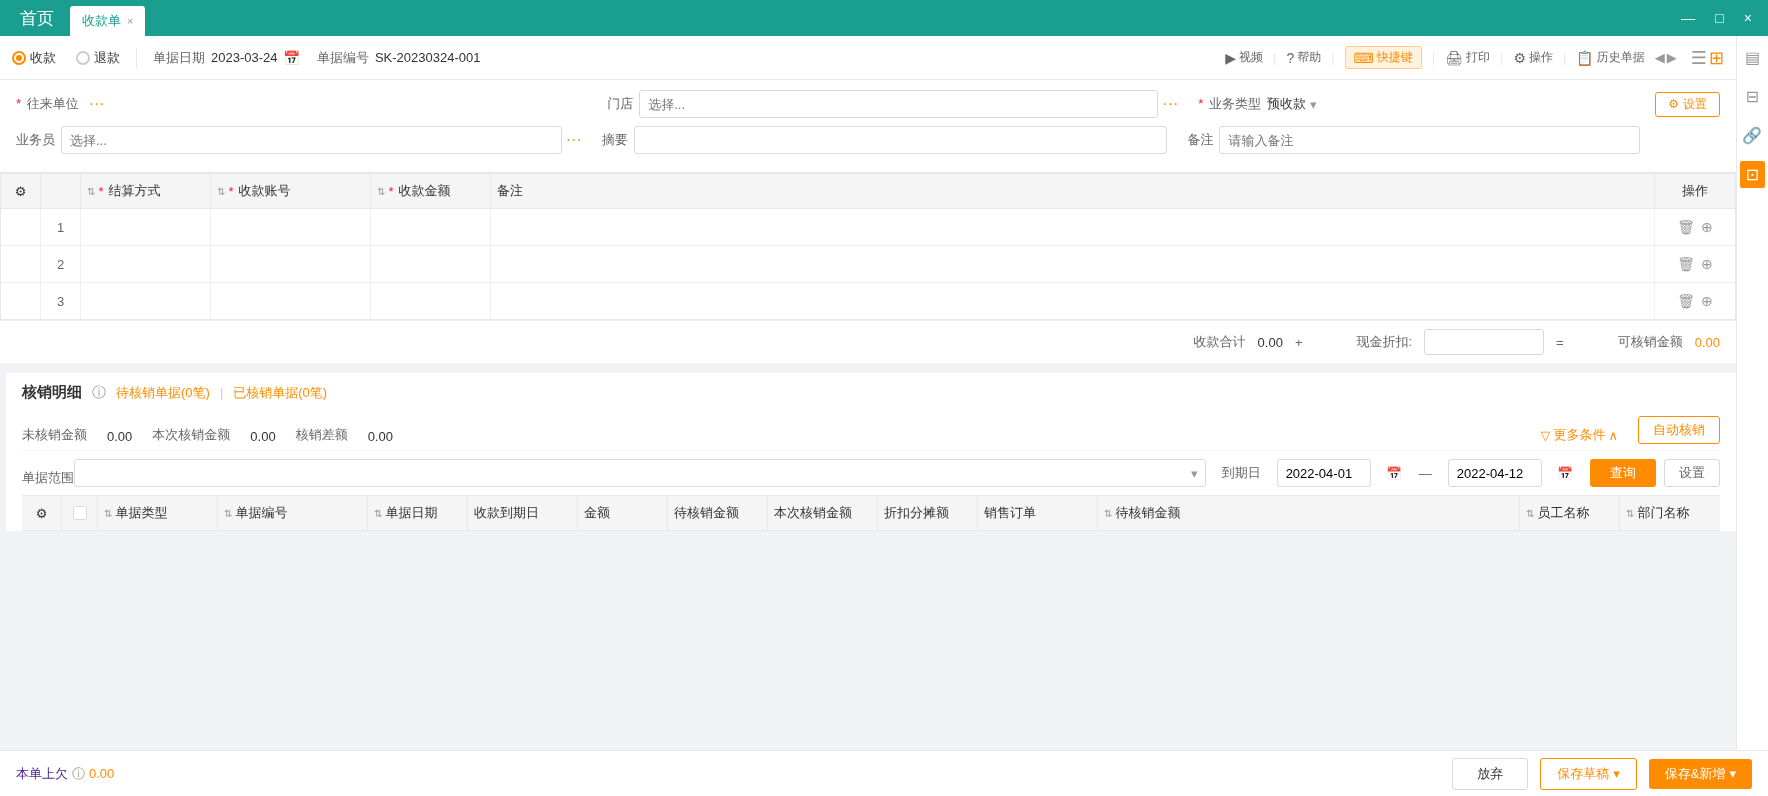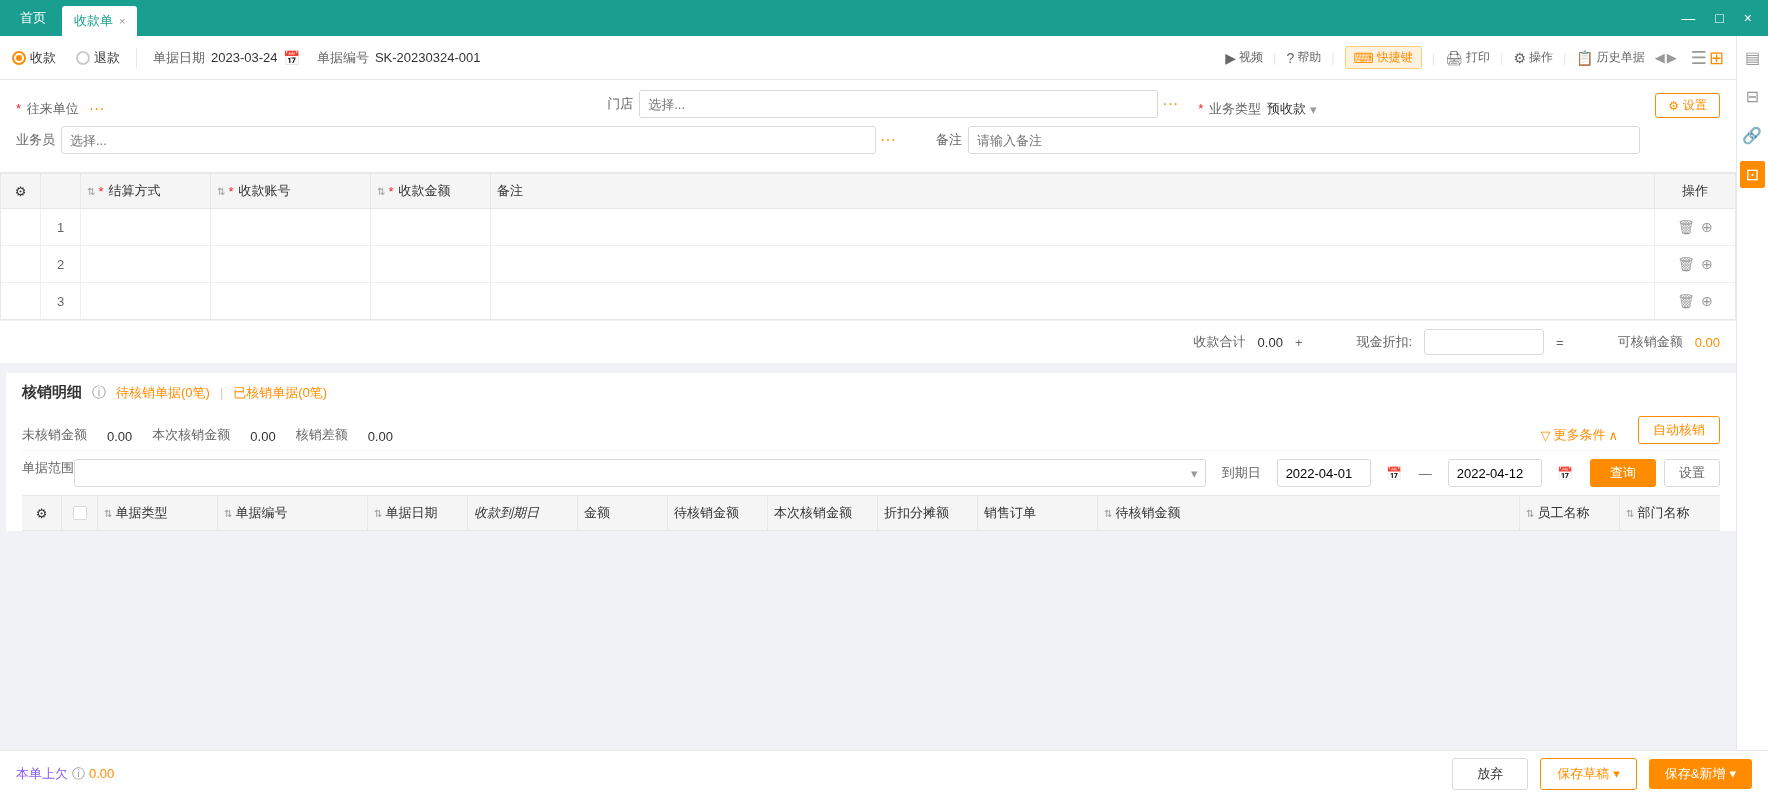--- a/index.html
+++ b/index.html
@@ -1,20 +1,20 @@
 <!DOCTYPE html>
 <html><head>
   <meta charset="utf-8">
   <style>
     * { box-sizing: border-box; margin: 0; padding: 0; }
     body { font-family: 'Microsoft YaHei', Arial, sans-serif; font-size: 13px; background: #f0f2f5; color: #333; width: 1768px; min-height: 796px; overflow: hidden; }
 
     
     .top-nav { display: flex; align-items: center; background: #1a9e8f; height: 36px; padding: 0 8px; gap: 4px; }
-    .top-nav .home-tab { color: #fff; padding: 8px 12px; height: 28px; display: flex; align-items: center; font-size: 13px; cursor: pointer; }
+    .top-nav .home-tab { color: #fff; padding: 8px 12px; height: 28px; display: flex; align-items: center; font-size: 17px; cursor: pointer; }
     .top-nav .active-tab { background: #fff; color: #1a9e8f; border-radius: 3px 3px 0 0; height: 30px; display: flex; align-items: center; padding: 0 12px; font-size: 13px; cursor: pointer; margin-top: 6px; }
     .top-nav .tab-close { margin-left: 6px; color: #999; font-size: 11px; cursor: pointer; }
     .top-nav .spacer { flex: 1; }
     .top-nav .win-btn { color: #fff; font-size: 14px; padding: 0 8px; cursor: pointer; }
 
     
     .toolbar { display: flex; align-items: center; background: #fff; border-bottom: 1px solid #e8e8e8; padding: 6px 12px; gap: 16px; height: 44px; }
     .radio-group { display: flex; align-items: center; gap: 20px; }
     .radio-item { display: flex; align-items: center; gap: 4px; cursor: pointer; }
     .radio-circle { width: 14px; height: 14px; border-radius: 50%; border: 2px solid #ccc; display: flex; align-items: center; justify-content: center; }
@@ -30,21 +30,21 @@
     .action-item .icon { font-size: 14px; }
     .action-item.highlight { background: #fff3e0; border: 1px solid #ffcc80; border-radius: 3px; padding: 2px 8px; color: #ff8c00; }
     .action-separator { color: #e8e8e8; }
     .history-nav { display: flex; align-items: center; gap: 2px; }
     .history-nav span { color: #999; cursor: pointer; }
     .view-toggle { display: flex; align-items: center; gap: 2px; margin-left: 4px; }
     .view-toggle span { color: #ff8c00; cursor: pointer; font-size: 16px; }
 
     
     .form-area { background: #fff; padding: 10px 16px; border-bottom: 1px solid #e8e8e8; }
-    .form-row { display: flex; align-items: flex-end; gap: 0; margin-bottom: 8px; }
+    .form-row { display: flex; align-items: center; gap: 0; margin-bottom: 8px; }
     .form-field { display: flex; align-items: center; flex: 1; min-width: 0; }
     .form-field-label { color: #666; white-space: nowrap; min-width: fit-content; padding-right: 6px; }
     .required-mark { color: #f5222d; margin-right: 2px; }
     .form-input { flex: 1; height: 28px; border: 1px solid #d9d9d9; border-radius: 3px; padding: 0 8px; color: #999; font-size: 13px; background: #fff; outline: none; min-width: 0; }
     .more-btn { color: #ff8c00; cursor: pointer; margin-left: 4px; font-size: 16px; flex-shrink: 0; }
     .settings-btn { display: flex; align-items: center; gap: 4px; background: #fff; border: 1px solid #ff8c00; color: #ff8c00; border-radius: 3px; padding: 3px 12px; cursor: pointer; font-size: 12px; white-space: nowrap; }
     .select-display { display: flex; align-items: center; gap: 4px; }
     .select-display .val { color: #333; }
     .select-display .arrow { color: #999; }
     .field-separator { width: 20px; }
@@ -87,55 +87,55 @@
     .verify-info-icon { color: #999; font-size: 14px; cursor: pointer; }
     .verify-tab { display: flex; align-items: center; gap: 4px; color: #ff8c00; cursor: pointer; font-size: 13px; }
 
     .verify-stats { display: flex; align-items: flex-end; gap: 20px; padding: 6px 0; font-size: 13px; color: #333; }
     .stat-label { color: #666; }
     .stat-value { color: #333; }
     .more-conditions { color: #ff8c00; font-size: 13px; cursor: pointer; display: flex; align-items: center; gap: 3px; }
     .auto-offset-btn { background: #fff; border: 1px solid #ff8c00; color: #ff8c00; border-radius: 3px; padding: 4px 14px; cursor: pointer; font-size: 13px; }
 
     .filter-row { display: flex; align-items: center; gap: 16px; padding: 8px 0; border-top: 1px solid #f5f5f5; }
-    .filter-field { display: flex; align-items: flex-start; flex: 1; }
+    .filter-field { display: flex; align-items: flex-end; flex: 1; }
     .filter-label { color: #666; white-space: nowrap; }
     .filter-select { height: 28px; border: 1px solid #d9d9d9; border-radius: 3px; padding: 0 24px 0 8px; font-size: 13px; outline: none; background: #fff; flex: 1; appearance: none; min-width: 0; cursor: pointer; }
     .filter-select-wrap { position: relative; flex: 1; display: flex; align-items: center; }
     .filter-select-wrap::after { content: '▾'; position: absolute; right: 8px; color: #999; pointer-events: none; }
     .date-range { display: flex; align-items: center; gap: 16px; }
     .date-input { height: 28px; border: 1px solid #d9d9d9; border-radius: 3px; padding: 0 8px; font-size: 13px; outline: none; width: 94px; }
     .date-icon { color: #ff8c00; cursor: pointer; }
     .date-dash { color: #666; }
     .query-btn { background: #ff8c00; color: #fff; border: none; border-radius: 3px; padding: 5px 20px; cursor: pointer; font-size: 13px; }
     .setting-btn2 { background: #fff; border: 1px solid #d9d9d9; color: #666; border-radius: 3px; padding: 4px 14px; cursor: pointer; font-size: 13px; }
 
     
     .detail-table-header { display: flex; background: #f5f5f5; border-top: 1px solid #e8e8e8; border-bottom: 1px solid #e8e8e8; }
     .dth { padding: 8px 6px; font-weight: 500; color: #333; font-size: 13px; border-right: 1px solid #e8e8e8; display: flex; align-items: center; gap: 3px; white-space: nowrap; }
     .dth:last-child { border-right: none; }
     .dtcol-check { width: 36px; flex-shrink: 0; justify-content: center; }
     .dtcol-type { width: 120px; flex-shrink: 0; }
     .dtcol-num { width: 150px; flex-shrink: 0; }
     .dtcol-date { width: 100px; flex-shrink: 0; }
-    .dtcol-duedate { width: 110px; flex-shrink: 0; font-style: italic; }
+    .dtcol-duedate { width: 110px; flex-shrink: 0; }
     .dtcol-amount { width: 90px; flex-shrink: 0; }
     .dtcol-pending { width: 100px; flex-shrink: 0; }
     .dtcol-current { width: 110px; flex-shrink: 0; }
     .dtcol-discount { width: 100px; flex-shrink: 0; }
     .dtcol-sales { width: 120px; flex-shrink: 0; }
     .dtcol-customer { flex: 1; min-width: 120px; }
     .dtcol-staff { width: 100px; flex-shrink: 0; }
     .dtcol-dept { width: 100px; flex-shrink: 0; }
     .dtcol-gear2 { width: 40px; flex-shrink: 0; justify-content: center; }
 
     
     .bottom-bar { position: fixed; bottom: 0; left: 0; right: 0; height: 46px; background: #fff; border-top: 1px solid #e8e8e8; display: flex; align-items: center; padding: 0 16px; gap: 12px; z-index: 100; }
     .bottom-info { display: flex; align-items: center; gap: 4px; font-size: 13px; }
-    .bottom-info .label { color: #8b5cf6; }
+    .bottom-info .label { color: #4c1d95; }
     .bottom-info .val { color: #ff8c00; }
     .bottom-info .info-icon { color: #999; cursor: pointer; }
     .btn-spacer { flex: 1; }
     .btn-discard { background: #fff; border: 1px solid #d9d9d9; color: #333; border-radius: 3px; padding: 6px 24px; cursor: pointer; font-size: 13px; }
     .btn-save-draft { background: #fff; border: 1px solid #ff8c00; color: #ff8c00; border-radius: 3px; padding: 6px 16px; cursor: pointer; font-size: 13px; display: flex; align-items: center; gap: 4px; }
     .btn-save-new { background: #ff8c00; border: none; color: #fff; border-radius: 3px; padding: 6px 16px; cursor: pointer; font-size: 13px; display: flex; align-items: center; gap: 4px; }
 
     
     .right-sidebar { position: fixed; right: 0; top: 36px; bottom: 0; width: 32px; background: #fff; border-left: 1px solid #e8e8e8; display: flex; flex-direction: column; align-items: center; padding-top: 8px; gap: 12px; z-index: 50; }
     .sidebar-icon { color: #999; cursor: pointer; font-size: 16px; padding: 4px; }
@@ -264,20 +264,24 @@
   </div>
   <div class="form-row">
 
     <div class="form-field" style="flex: 2.5;">
       <span class="form-field-label">业务员</span>
       <input class="form-input" type="text" placeholder="选择..." style="">
       <span class="more-btn">···</span>
     </div>
     <div class="field-separator"></div>
 
+    <div class="form-field" style="flex: 2.5;">
+      <span class="form-field-label">摘要</span>
+      <input class="form-input" type="text" style="">
+    </div>
     <div class="field-separator"></div>
 
     <div class="form-field" style="flex: 2;">
       <span class="form-field-label">备注</span>
       <input class="form-input" type="text" placeholder="请输入备注" style="">
     </div>
     <div style="margin-left: auto; width: 80px;"></div>
   </div>
 </div>
 

